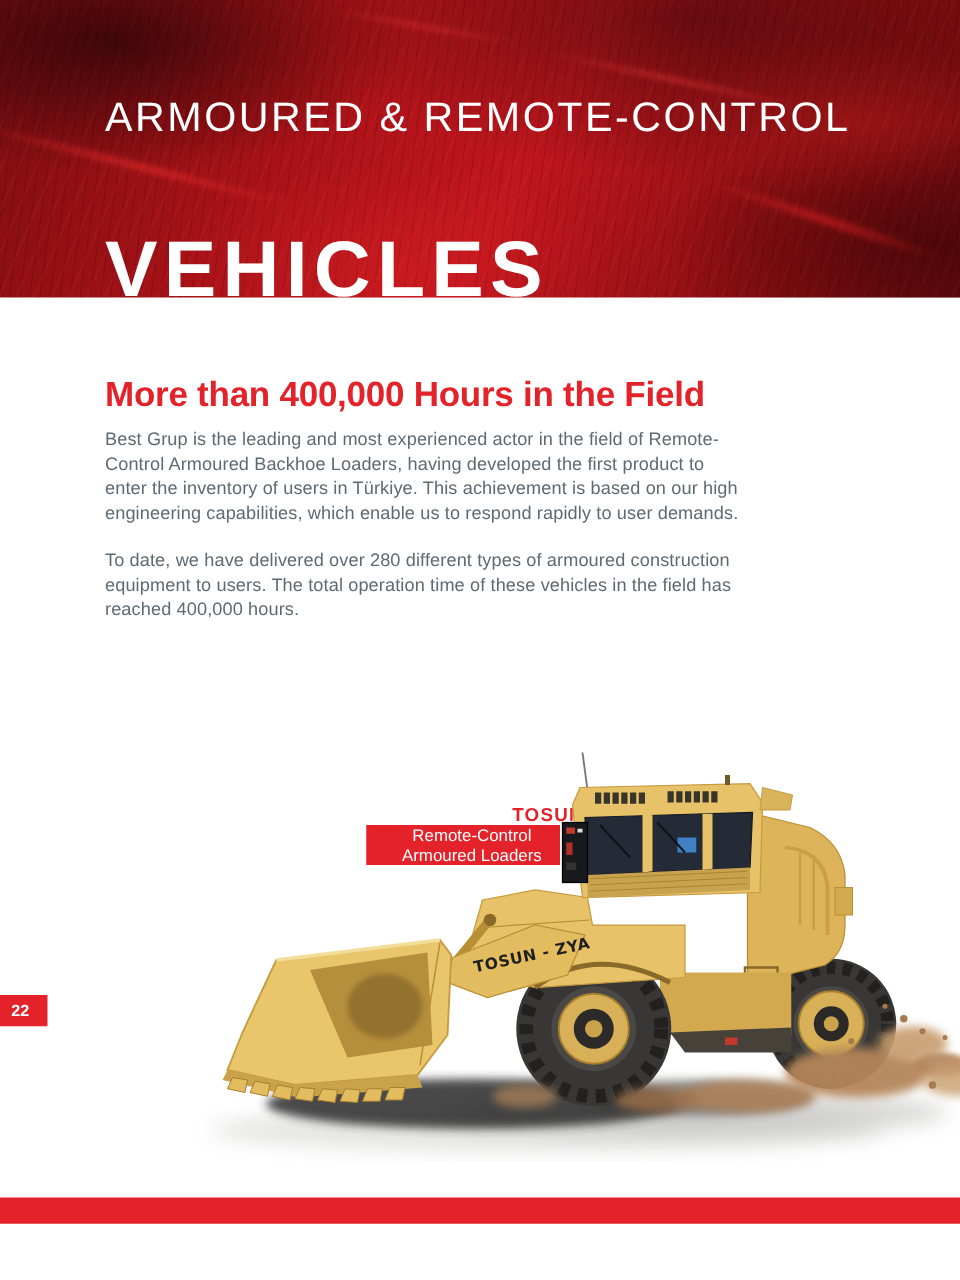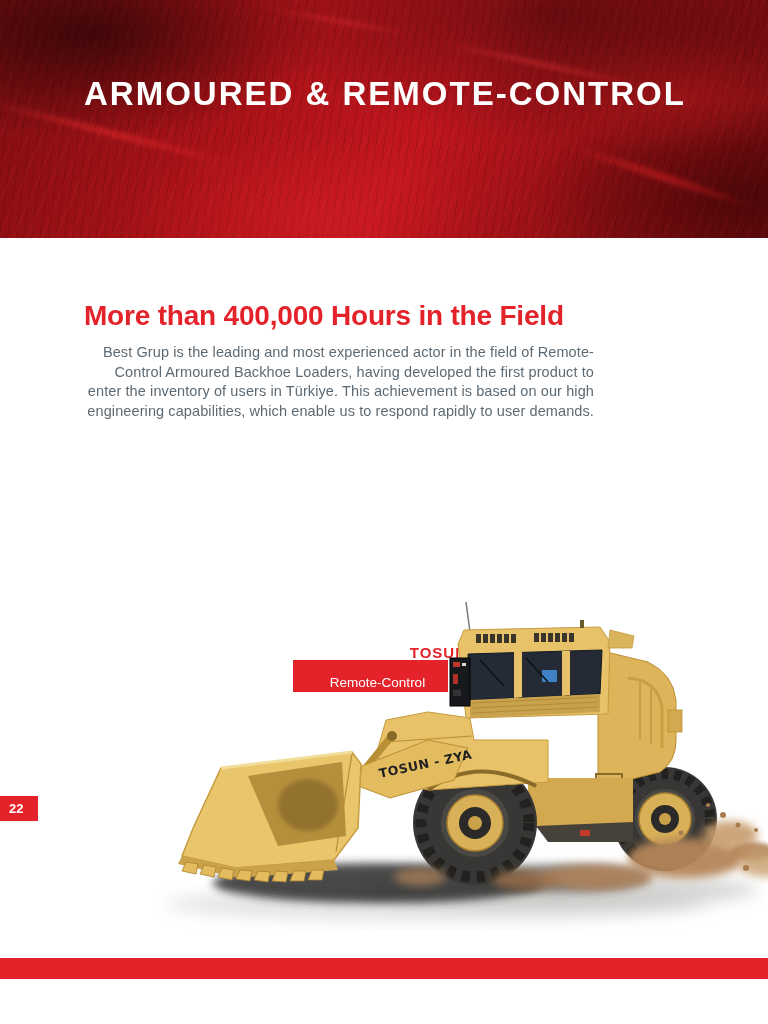--- a/index.html
+++ b/index.html
@@ -20,46 +20,46 @@
       repeating-linear-gradient(113deg, rgba(255,70,70,.07) 0 2px, rgba(0,0,0,0) 2px 13px),
       repeating-linear-gradient(98deg, rgba(0,0,0,.13) 0 1px, rgba(0,0,0,0) 1px 8px),
       linear-gradient(118deg,#7c0d11 0%, #a81217 32%, #c0161d 55%, #8c0f13 80%, #6e0b0f 100%);
   }
   .streak{position:absolute;border-radius:50%;filter:blur(2px);}
   .s1{left:-30px;top:128px;width:280px;height:10px;background:radial-gradient(closest-side,rgba(255,50,50,.55),transparent);transform:rotate(14deg);}
   .s2{left:430px;top:60px;width:220px;height:8px;background:radial-gradient(closest-side,rgba(255,60,60,.45),transparent);transform:rotate(12deg);}
   .s3{left:560px;top:170px;width:200px;height:12px;background:radial-gradient(closest-side,rgba(255,40,40,.5),transparent);transform:rotate(18deg);}
   .s4{left:260px;top:18px;width:160px;height:7px;background:radial-gradient(closest-side,rgba(255,60,60,.4),transparent);transform:rotate(10deg);}
   .hero-kicker{
-    position:absolute;left:84px;top:75px;color:#ffffff;font-weight:bold;
+    position:absolute;left:84px;top:75px;color:#ffffff;font-weight:normal;
     font-size:33px;letter-spacing:2px;white-space:nowrap;transform:scaleX(1.0);transform-origin:left;
   }
   .hero-line{position:absolute;left:84px;color:#ffffff;font-weight:bold;white-space:nowrap;
     font-size:63px;letter-spacing:5px;transform-origin:left;}
   .hero-line.l1{top:110px;}
   .hero-line.l2{top:180px;}
   
   .section-heading{
     position:absolute;left:84px;top:300px;margin:0;
     color:var(--accent,#e4222a);font-size:28px;font-weight:bold;letter-spacing:-0.2px;white-space:nowrap;
   }
   .body-copy{
     position:absolute;left:84px;top:343px;width:510px;
-    color:var(--bodytext,#5e6a73);font-size:14.5px;line-height:19.5px;letter-spacing:0.1px;text-align:right;
+    color:var(--bodytext,#5e6a73);font-size:14.5px;line-height:19.5px;letter-spacing:0.1px;
   }
   .body-copy p{margin:0 0 19px 0;}
   
   .callout-name{
     position:absolute;left:347px;top:644px;width:120px;text-align:right;
     color:var(--accent,#e4222a);font-size:15px;font-weight:bold;letter-spacing:1px;
   }
   .callout-box{
     position:absolute;left:293px;top:660px;width:155px;height:32px;
     background:var(--accent,#e4222a);color:#ffffff;text-align:center;
-    font-size:13.5px;line-height:15.5px;padding-top:15px;box-sizing:border-box;padding-left:14px;
+    font-size:13.5px;line-height:15.5px;padding-top:1px;box-sizing:border-box;padding-left:14px;
   }
   
   .vehicle-svg{position:absolute;left:128px;top:590px;width:640px;height:340px;}
   
   .page-number{
     position:absolute;left:0;top:796px;width:38px;height:25px;
     background:var(--accent,#e4222a);color:#ffffff;font-weight:bold;font-size:13px;
     display:flex;align-items:center;padding-left:9px;box-sizing:border-box;
   }
   .footer-bar{position:absolute;left:0;top:958px;width:768px;height:21px;background:var(--accent,#e4222a);}
@@ -68,25 +68,27 @@
 <body>
 
 <div class="page">
 
   <header class="hero">
     <div class="streak s1"></div>
     <div class="streak s2"></div>
     <div class="streak s3"></div>
     <div class="streak s4"></div>
     <div class="hero-kicker">ARMOURED &amp; REMOTE-CONTROL</div>
+    <div class="hero-line l2">VEHICLES</div>
   </header>
 
   <h1 class="section-heading">More than 400,000 Hours in the Field</h1>
   <div class="body-copy">
     <p>Best Grup is the leading and most experienced actor in the field of Remote-Control Armoured Backhoe Loaders, having developed the first product to enter the inventory of users in Türkiye. This achievement is based on our high engineering capabilities, which enable us to respond rapidly to user demands.</p>
+    <p>To date, we have delivered over 280 different types of armoured construction equipment to users. The total operation time of these vehicles in the field has reached 400,000 hours.</p>
   </div>
 
   <div class="callout-name">TOSUN</div>
   <div class="callout-box">
     <div>Remote-Control</div>
     <div>Armoured Loaders</div>
   </div>
 
   <svg class="vehicle-svg" viewBox="0 0 640 340" xmlns="http://www.w3.org/2000/svg">
     <defs>

